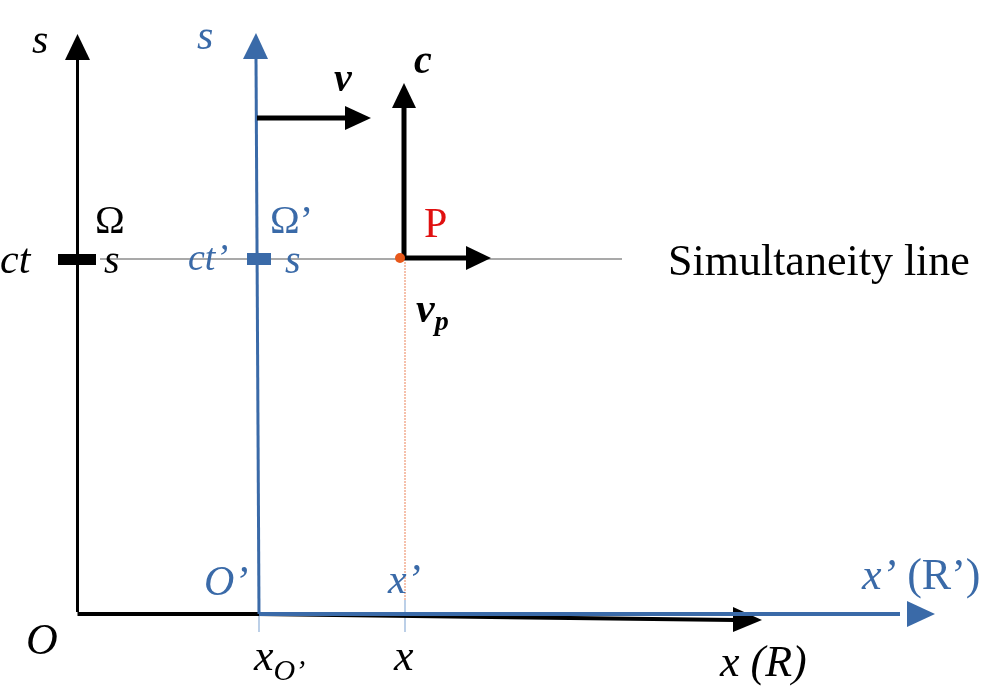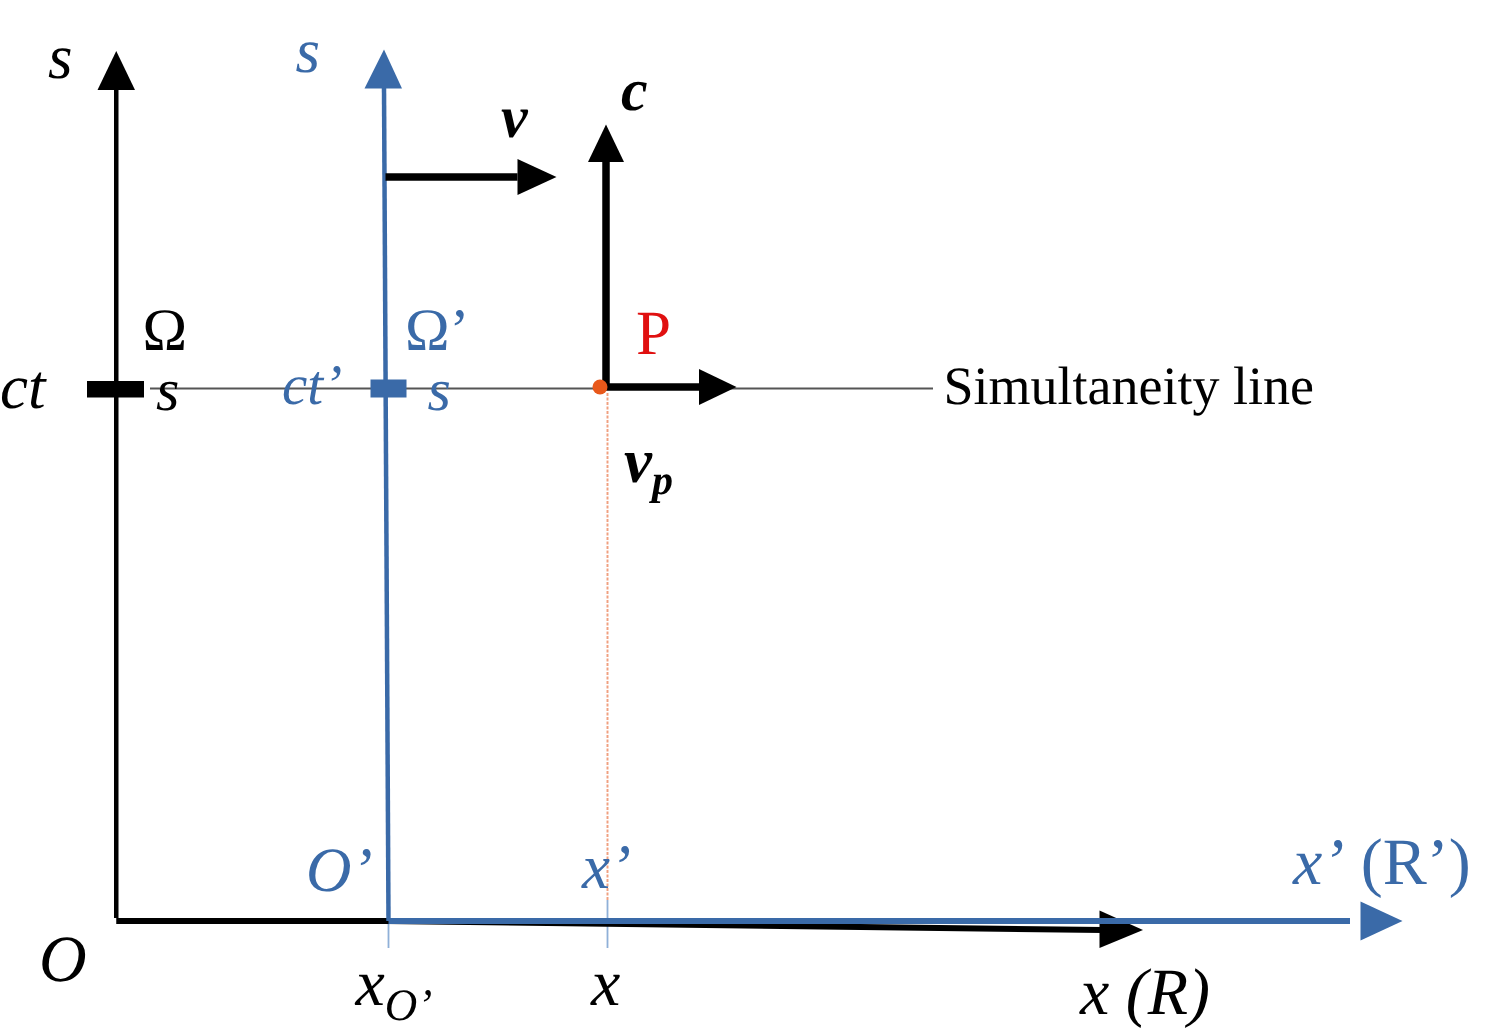--- a/index.html
+++ b/index.html
@@ -74,31 +74,31 @@
 
   <span class="lbl black" style="left:95px; top:200px; font-size:40px;">Ω</span>
   <span class="lbl blue" style="left:270px; top:200px; font-size:40px;">Ω’</span>
 
   <span class="lbl it black" style="left:0px; top:238px; font-size:42px;text-align:center;">ct</span>
   <span class="lbl it black" style="left:104px; top:240px; font-size:40px;">s</span>
   <span class="lbl it blue" style="left:188px; top:238px; font-size:38px;">ct’</span>
   <span class="lbl it blue" style="left:285px; top:240px; font-size:40px;">s</span>
 
   <span class="lbl red" style="left:424px; top:202px; font-size:42px;">P</span>
-  <span class="lbl black" style="left:629px; top:239px; font-size:36px;">Simultaneity line</span>
+  <span class="lbl black" style="left:668px; top:239px; font-size:44px;">Simultaneity line</span>
 
   <span class="lbl it bd black" style="left:416px; top:287px; font-size:42px;">
     <span>v</span><sub style="font-size:28px; vertical-align:-8px;">p</sub>
   </span>
 
   <span class="lbl it black" style="left:26px; top:618px; font-size:44px;">O</span>
   <span class="lbl it blue" style="left:204px; top:560px; font-size:42px;">O’</span>
   <span class="lbl it blue" style="left:388px; top:558px; font-size:42px;">x’</span>
 
-  <span class="lbl it black" style="left:237px; top:634px; font-size:44px;">
+  <span class="lbl it black" style="left:254px; top:634px; font-size:44px;">
     <span>x</span><sub style="font-size:30px; vertical-align:-10px;">O’</sub>
   </span>
   <span class="lbl it black" style="left:394px; top:634px; font-size:44px;">x</span>
 
   <span class="lbl blue" style="left:862px; top:553px; font-size:44px;">
     <span class="it">x’</span>
     <span>(R’)</span>
   </span>
   <span class="lbl black" style="left:720px; top:640px; font-size:44px;">
     <span class="it">x</span>

